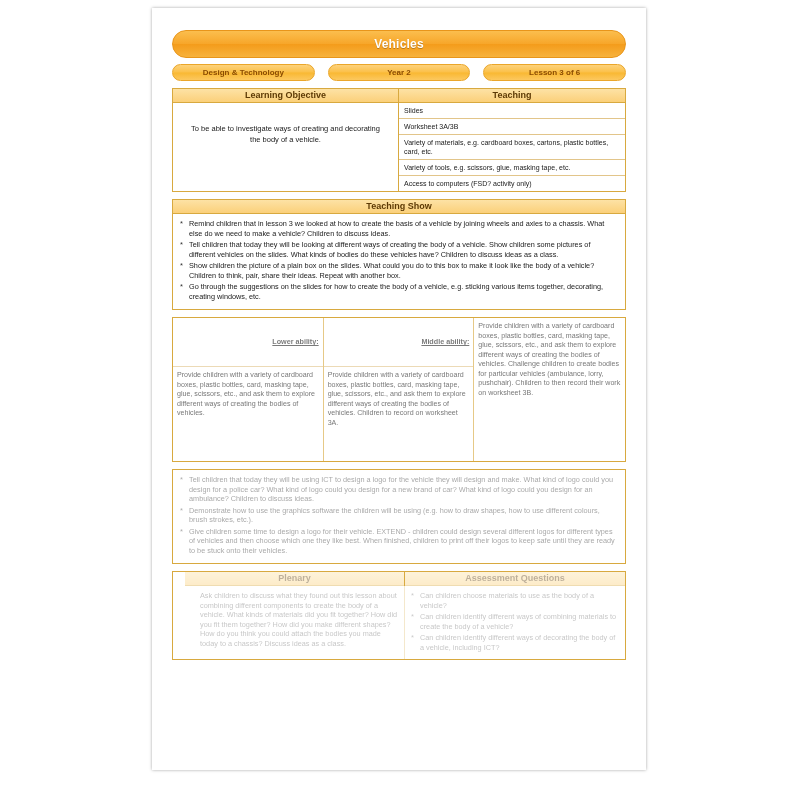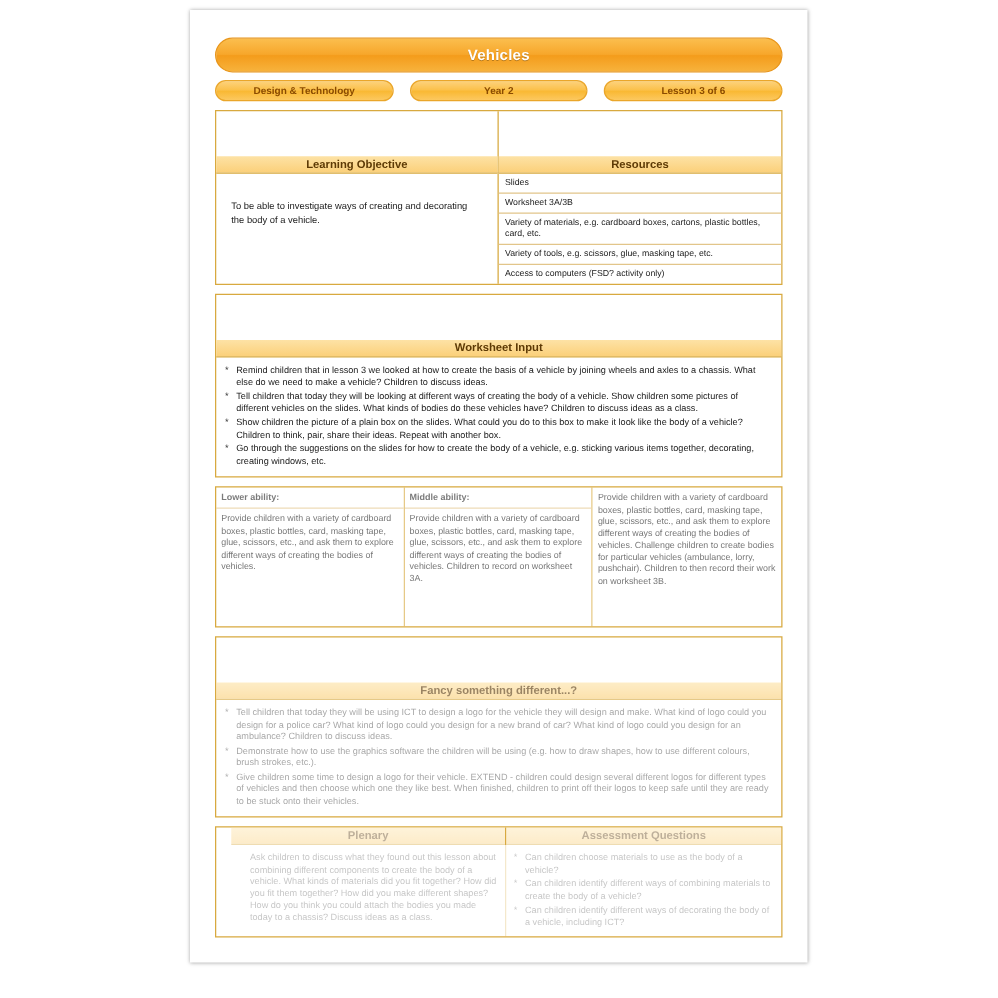--- a/index.html
+++ b/index.html
@@ -89,39 +89,38 @@
   }
   .section-head {
     background: linear-gradient(to bottom, #fde2a5 0%, #fbd07a 100%);
     border-bottom: 1px solid #d8a93f;
     text-align: center;
     font-size: 9px;
     font-weight: bold;
     color: #5d3a05;
     line-height: 13px;
     height: 13px;
-    margin-top: 36px;
   }
   .two-col {
     display: flex;
   }
   .col-left {
     width: 50%;
     border-right: 1px solid #d8a93f;
     box-sizing: border-box;
   }
   .col-right {
     width: 50%;
     box-sizing: border-box;
   }
   .obj-body {
     font-size: 7.5px;
     color: #1a1a1a;
     padding: 20px 12px;
-    text-align: left;
+    text-align: center;
     line-height: 11px;
   }
   .res-item {
     font-size: 7px;
     color: #1a1a1a;
     padding: 3px 5px;
     border-bottom: 1px solid #e2c58a;
     line-height: 9px;
   }
   .res-item:last-child { border-bottom: none; }
@@ -151,23 +150,25 @@
   .ma-col {
     width: 33.333%;
     box-sizing: border-box;
     border-right: 1px solid #d8a93f;
   }
   .ma-col:last-child { border-right: none; }
   .ma-head {
     font-size: 7.2px;
     font-weight: bold;
     color: #2a2a2a;
-    padding: 3px 4px;
+    text-decoration: underline;
+    padding: 19px 4px;
     border-bottom: 1px solid #e2c58a;
     height: 10px;
+    text-align: right;
   }
   .ma-body {
     font-size: 7.1px;
     color: #1a1a1a;
     padding: 4px 4px 4px 4px;
     line-height: 9.5px;
     height: 86px;
     overflow: hidden;
   }
 
@@ -224,39 +225,39 @@
           <span>Lesson 3 of 6</span>
         </div>
       </div>
 
       <div class="block">
         <div class="two-col">
           <div class="col-left">
             <div class="section-head">Learning Objective</div>
           </div>
           <div class="col-right">
-            <div class="section-head">Resources</div>
+            <div class="section-head">Teaching</div>
           </div>
         </div>
         <div class="two-col">
           <div class="col-left">
             <div class="obj-body">To be able to investigate ways of creating and decorating the body of a vehicle.</div>
           </div>
           <div class="col-right">
             <div class="res-item">Slides</div>
             <div class="res-item">Worksheet 3A/3B</div>
             <div class="res-item">Variety of materials, e.g. cardboard boxes, cartons, plastic bottles, card, etc.</div>
             <div class="res-item">Variety of tools, e.g. scissors, glue, masking tape, etc.</div>
             <div class="res-item">Access to computers (FSD? activity only)</div>
           </div>
         </div>
       </div>
 
       <div class="block">
-        <div class="section-head">Worksheet Input</div>
+        <div class="section-head">Teaching Show</div>
         <div class="bullets">
           <div class="bullet">
             <div class="mark">*</div>
             <div class="txt">Remind children that in lesson 3 we looked at how to create the basis of a vehicle by joining wheels and axles to a chassis. What else do we need to make a vehicle? Children to discuss ideas.</div>
           </div>
           <div class="bullet">
             <div class="mark">*</div>
             <div class="txt">Tell children that today they will be looking at different ways of creating the body of a vehicle. Show children some pictures of different vehicles on the slides. What kinds of bodies do these vehicles have? Children to discuss ideas as a class.</div>
           </div>
           <div class="bullet">
@@ -280,21 +281,20 @@
             <div class="ma-head">Middle ability:</div>
             <div class="ma-body">Provide children with a variety of cardboard boxes, plastic bottles, card, masking tape, glue, scissors, etc., and ask them to explore different ways of creating the bodies of vehicles. Children to record on worksheet 3A.</div>
           </div>
           <div class="ma-col">
             <div class="ma-body">Provide children with a variety of cardboard boxes, plastic bottles, card, masking tape, glue, scissors, etc., and ask them to explore different ways of creating the bodies of vehicles. Challenge children to create bodies for particular vehicles (ambulance, lorry, pushchair). Children to then record their work on worksheet 3B.</div>
           </div>
         </div>
       </div>
 
       <div class="block">
-        <div class="section-head fade1">Fancy something different...?</div>
         <div class="bullets fade2">
           <div class="bullet">
             <div class="mark">*</div>
             <div class="txt">Tell children that today they will be using ICT to design a logo for the vehicle they will design and make. What kind of logo could you design for a police car? What kind of logo could you design for a new brand of car? What kind of logo could you design for an ambulance? Children to discuss ideas.</div>
           </div>
           <div class="bullet">
             <div class="mark">*</div>
             <div class="txt">Demonstrate how to use the graphics software the children will be using (e.g. how to draw shapes, how to use different colours, brush strokes, etc.).</div>
           </div>
           <div class="bullet">

